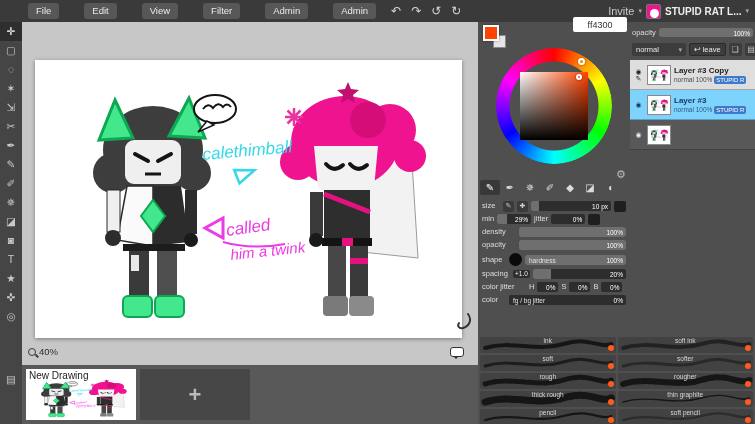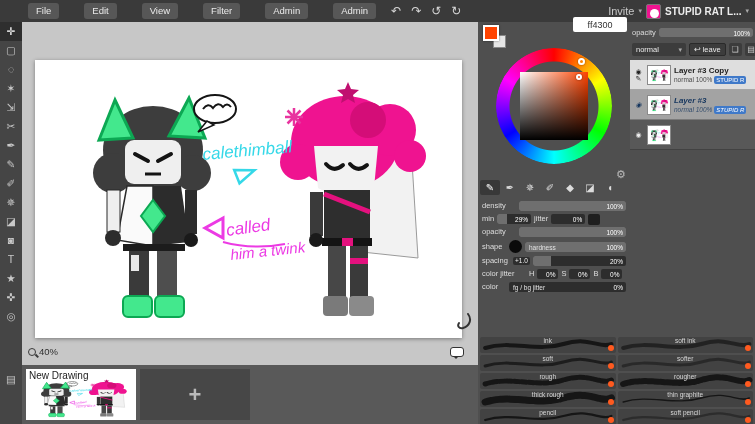--- a/index.html
+++ b/index.html
@@ -110,21 +110,21 @@
   .sel{flex:none;width:54px;height:13px;background:#3c3c3c;border-radius:2px;color:#eaeaea;font-size:7.5px;
        display:flex;align-items:center;justify-content:space-between;padding:0 4px;}
   .leave{flex:none;height:13px;background:#3c3c3c;border:1px solid #2a2a2a;border-radius:2px;color:#eaeaea;
          font-size:7.5px;display:flex;align-items:center;gap:2px;padding:0 4px;}
   .licon{font-size:8px;}
   .icon-btn{width:13px;height:13px;background:#3c3c3c;border-radius:2px;color:#cfcfcf;font-size:8px;
             display:flex;align-items:center;justify-content:center;flex:none;}
   .layerlist{margin-top:4px;background:#474747;}
   .layer{height:30px;display:flex;align-items:center;gap:3px;padding:0 3px;border-bottom:1px solid rgba(0,0,0,.25);}
   .layer.l0{background:#dedede;color:#222;}
-  .layer.l1{background:#a3a3a3;color:#16365e;font-style:italic;}
+  .layer.l1{background:#7dd3fc;color:#16365e;}
   .layer.l2{background:#585858;color:#ededed;}
   .leye{display:flex;flex-direction:column;align-items:center;width:11px;flex:none;line-height:1;}
   .eye{font-size:7px;}
   .lthumb{width:24px;height:20px;background:#fff;border:1px solid #8a8a8a;flex:none;overflow:hidden;}
   .ltext{overflow:hidden;}
   .lname{font-size:8px;font-weight:bold;white-space:nowrap;line-height:10px;}
   .lmeta{display:flex;align-items:center;gap:2px;}
   .linfo{font-size:6.5px;opacity:.8;white-space:nowrap;}
   .ltag{font-size:6px;background:#3f79c9;color:#fff;padding:0 2px;border-radius:2px;white-space:nowrap;line-height:8px;}
 </style>
@@ -296,41 +296,51 @@
       <span class="brow-icon">✒</span>
       <span class="brow-icon">✵</span>
       <span class="brow-icon">✐</span>
       <span class="brow-icon">◆</span>
       <span class="brow-icon">◪</span>
       <span class="brow-icon">◖</span>
     </div>
 
     <div id="settings">
 
+      <div class="srow">
+        <span class="slabel" style="width:18px">size</span>
+        <span class="mini-btn">✎</span>
+        <span class="mini-btn">✚</span>
+        <div class="slider">
+          <div class="sfill" style="width: 10%;"></div>
+          <span class="sval">10 px</span>
+        </div>
+        <span class="end-btn"></span>
+      </div>
+
+      <div class="srow">
+        <span class="slabel tiny">min</span>
+        <div class="slider small">
+          <div class="sfill" style="width: 29%;"></div>
+          <span class="sval">29%</span>
+        </div>
+        <span class="slabel tiny">jitter</span>
+        <div class="slider small">
+          <div class="sfill" style="width: 0%;"></div>
+          <span class="sval">0%</span>
+        </div>
+        <span class="end-btn"></span>
+      </div>
 
       <div class="srow">
         <span class="slabel">density</span>
         <div class="slider">
           <div class="sfill" style="width: 100%;"></div>
           <span class="sval">100%</span>
         </div>
-      </div>
-
-      <div class="srow">
-        <span class="slabel tiny">min</span>
-        <div class="slider small">
-          <div class="sfill" style="width: 29%;"></div>
-          <span class="sval">29%</span>
-        </div>
-        <span class="slabel tiny">jitter</span>
-        <div class="slider small">
-          <div class="sfill" style="width: 0%;"></div>
-          <span class="sval">0%</span>
-        </div>
-        <span class="end-btn"></span>
       </div>
 
       <div class="srow">
         <span class="slabel">opacity</span>
         <div class="slider">
           <div class="sfill" style="width: 100%;"></div>
           <span class="sval">100%</span>
         </div>
       </div>
 

